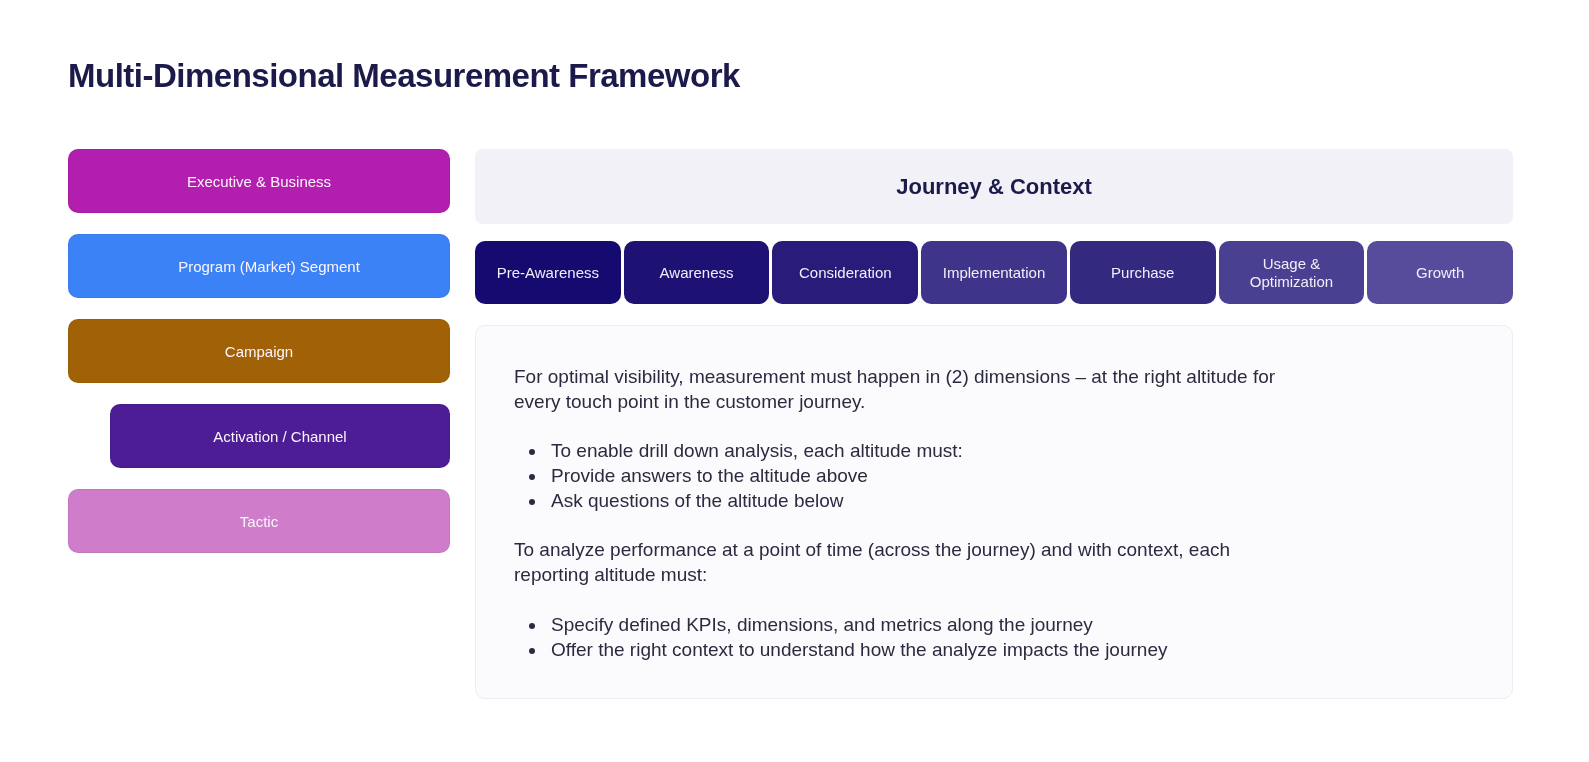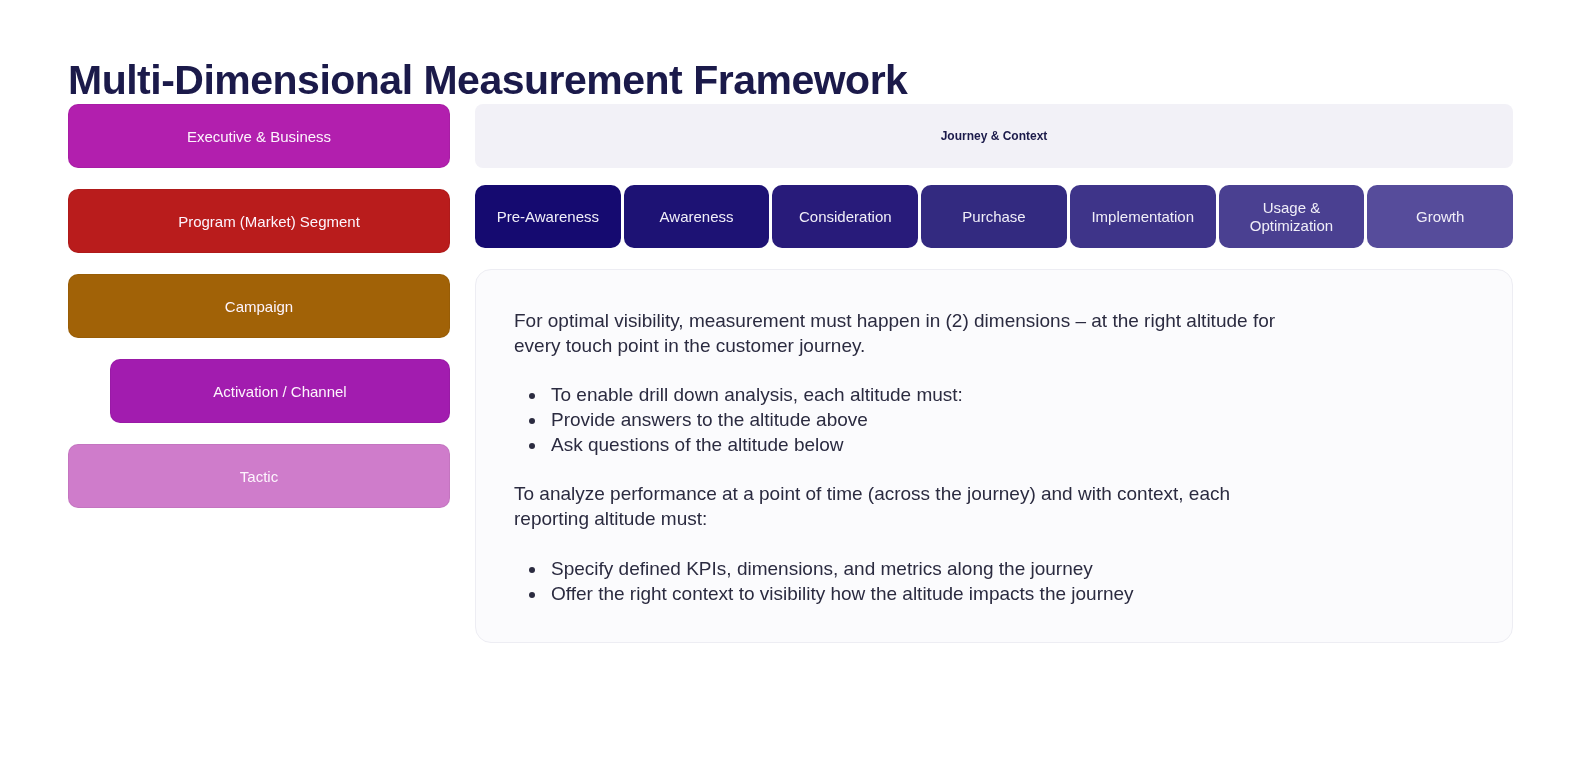--- a/index.html
+++ b/index.html
@@ -10,24 +10,25 @@
     font-family: "Liberation Sans", sans-serif;
     color: #2b2b40;
     overflow: hidden;
   }
   .slide {
     width: 1589px;
     height: 762px;
     padding: 57px 76px 0 68px;
   }
   .page-title {
-    font-size: 41px;
+    font-size: 33px;
     font-weight: 700;
     color: #1b1a4a;
     letter-spacing: -0.5px;
+    margin-bottom: 54px;
   }
   .layout {
     display: flex;
     gap: 25px;
     align-items: flex-start;
   }
   
   .left-col {
     width: 382px;
     flex: 0 0 382px;
@@ -58,26 +59,26 @@
     cursor: default;
   }
   .alt-btn:last-child { margin-bottom: 0; }
   
   .right-col {
     flex: 1;
     display: flex;
     flex-direction: column;
   }
   .journey-header {
-    height: 64px;
+    height: 75px;
     border-radius: 8px;
     display: flex;
     align-items: center;
     justify-content: center;
-    font-size: 12px;
+    font-size: 22px;
     font-weight: 700;
     color: #1b1a4a;
     margin-bottom: 17px;
   }
   .journey-row {
     display: flex;
     gap: 3px;
     margin-bottom: 21px;
   }
   .journey-btn {
@@ -91,21 +92,21 @@
     color: #f0eef8;
     font-size: 15px;
     line-height: 1.15;
     padding: 4px 8px;
     cursor: default;
   }
   .content-panel {
     height: 374px;
     background: #fbfbfd;
     border: 1px solid #ededf3;
-    border-radius: 16px;
+    border-radius: 10px;
     padding: 38px 40px 0 38px;
     font-size: 19px;
     line-height: 1.32;
     color: #2b2b40;
   }
   .content-panel p { max-width: 780px; }
   .content-panel ul {
     list-style: disc;
     margin: 24px 0 24px 33px;
     max-width: 780px;
@@ -118,48 +119,48 @@
 
 <div class="slide">
 
   <h1 class="page-title">Multi-Dimensional Measurement Framework</h1>
 
   <div class="layout">
 
     <div class="left-col">
 
       <div class="alt-btn" style="background-color: rgb(178, 31, 174);">Executive &amp; Business</div>
-      <div class="alt-btn" style="background-color: #b91c1c; padding-left: 20px;">Program (Market) Segment</div>
+      <div class="alt-btn" style="background-color: #3b82f6; padding-left: 20px;">Program (Market) Segment</div>
       <div class="alt-btn" style="background-color: #a16207;">Campaign</div>
-      <div class="alt-btn" style="background-color: #a21caf; margin-left: 42px;">Activation / Channel</div>
+      <div class="alt-btn" style="background-color: #4c1d95; margin-left: 42px;">Activation / Channel</div>
       <div class="alt-btn" style="background-color: rgb(207, 124, 203);">Tactic</div>
     </div>
 
     <div class="right-col">
       <div class="journey-header" style="background-color: rgb(242, 241, 247);">Journey &amp; Context</div>
 
       <div class="journey-row">
         <div class="journey-btn" style="background-color: rgb(21, 10, 112);">Pre-Awareness</div>
         <div class="journey-btn" style="background-color: rgb(29, 18, 116);">Awareness</div>
         <div class="journey-btn" style="background-color: rgb(40, 27, 122);">Consideration</div>
+        <div class="journey-btn" style="background-color: rgb(62, 52, 137);">Implementation</div>
         <div class="journey-btn" style="background-color: rgb(51, 42, 128);">Purchase</div>
-        <div class="journey-btn" style="background-color: rgb(62, 52, 137);">Implementation</div>
         <div class="journey-btn" style="background-color: rgb(74, 64, 145);">Usage &amp; Optimization</div>
         <div class="journey-btn" style="background-color: rgb(86, 76, 155); text-align: right;">Growth</div>
       </div>
 
       <div class="content-panel">
         <p class="spacer-after-p1">For optimal visibility, measurement must happen in (2) dimensions – at the right altitude for every touch point in the customer journey.</p>
         <ul>
           <li>To enable drill down analysis, each altitude must:</li>
           <li>Provide answers to the altitude above</li>
           <li>Ask questions of the altitude below</li>
         </ul>
         <p>To analyze performance at a point of time (across the journey) and with context, each reporting altitude must:</p>
         <ul>
           <li>Specify defined KPIs, dimensions, and metrics along the journey</li>
-          <li>Offer the right context to visibility how the altitude impacts the journey</li>
+          <li>Offer the right context to understand how the analyze impacts the journey</li>
         </ul>
       </div>
     </div>
 
   </div>
 </div>
 
 </body></html>

